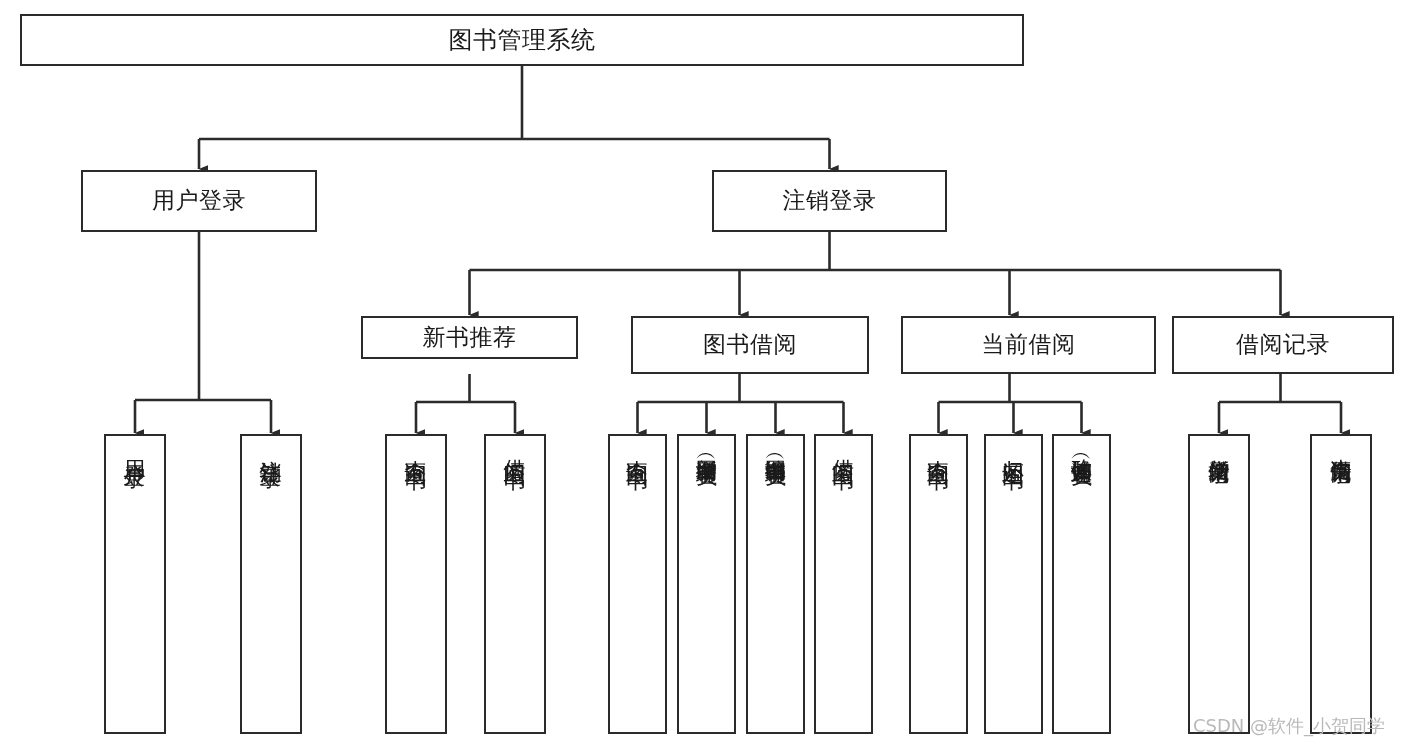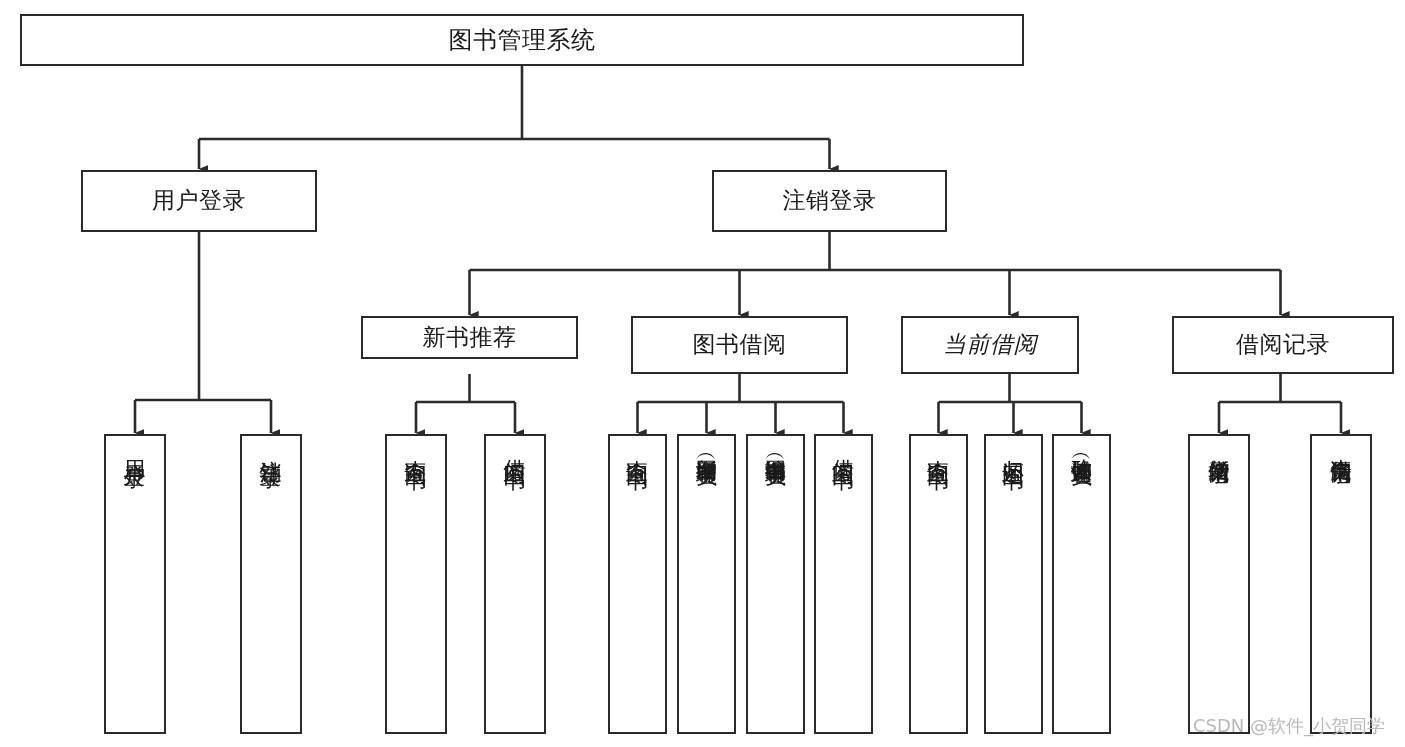--- a/index.html
+++ b/index.html
@@ -132,24 +132,24 @@
       </div>
       <div class="node h" id="node-login" style="left: 81px; top: 170px; width: 236px; height: 62px;">
         <span class="lbl">用户登录</span>
       </div>
       <div class="node h" id="node-bookmgmt" style="left: 712px; top: 170px; width: 235px; height: 62px;">
         <span class="lbl">注销登录</span>
       </div>
       <div class="node h" id="node-newbook" style="left: 361px; top: 316px; width: 217px; height: 43px;">
         <span class="lbl">新书推荐</span>
       </div>
-      <div class="node h" id="node-borrow" style="left: 631px; top: 316px; width: 217px; height: 58px;">
+      <div class="node h" id="node-borrow" style="left: 631px; top: 316px; width: 238px; height: 58px;">
         <span class="lbl">图书借阅</span>
       </div>
-      <div class="node h" id="node-current" style="left: 901px; top: 316px; width: 178px; height: 58px; font-style: italic;">
+      <div class="node h" id="node-current" style="left: 901px; top: 316px; width: 255px; height: 58px;">
         <span class="lbl">当前借阅</span>
       </div>
       <div class="node h" id="node-records" style="left: 1172px; top: 316px; width: 222px; height: 58px;">
         <span class="lbl">借阅记录</span>
       </div>
       <div class="node v" id="node-l-login" style="left: 104px; top: 434px; width: 62px; height: 300px;">
         <span class="lbl">用户登录</span>
       </div>
       <div class="node v" id="node-l-logout" style="left: 240px; top: 434px; width: 62px; height: 300px;">
         <span class="lbl">注销登录</span>

